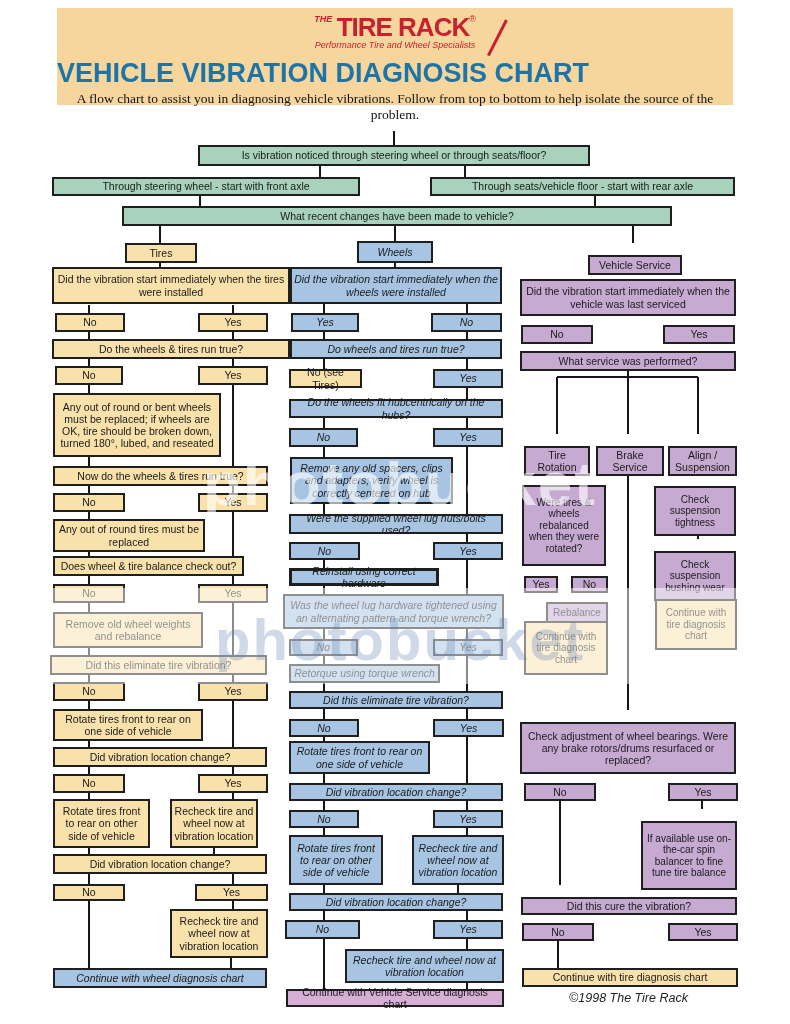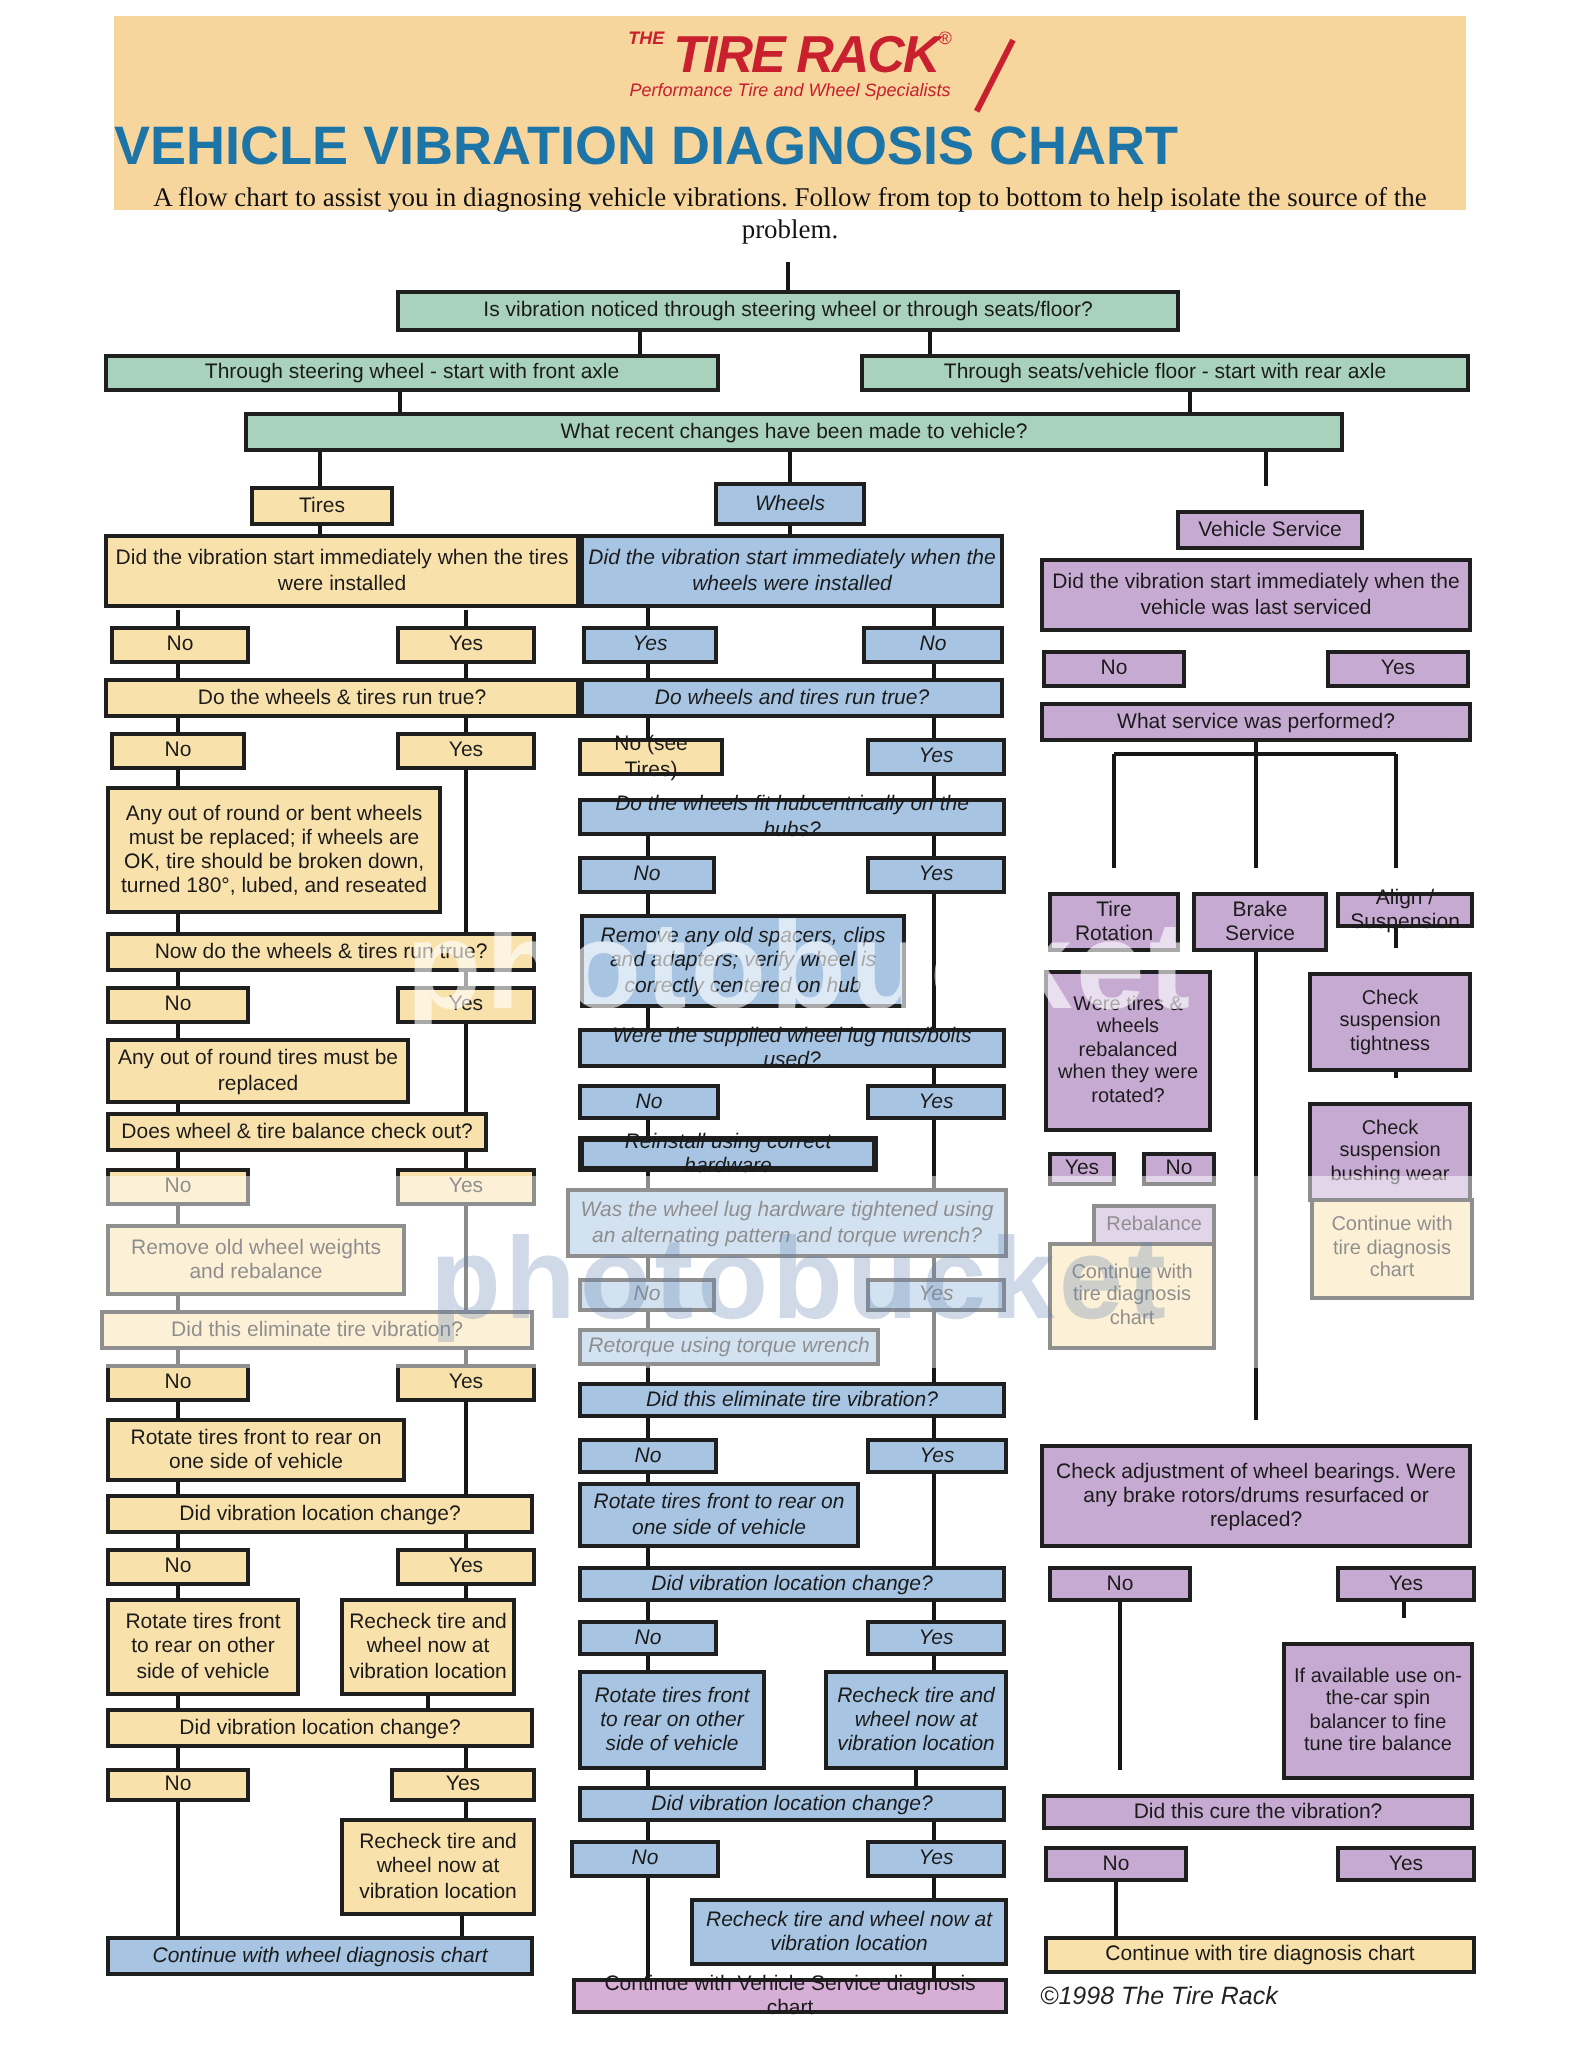--- a/index.html
+++ b/index.html
@@ -2,21 +2,21 @@
 <html><head>
 <meta charset="utf-8">
 <style>
   html,body{margin:0;padding:0;background:#fff;}
   #page{position:relative;width:790px;height:1024px;background:#fff;
         font-family:"Liberation Sans",sans-serif;overflow:hidden;}
   
   .hdr{position:absolute;left:57px;top:8px;width:676px;height:97px;background:#f7d69e;z-index:1;}
   .logo{position:absolute;left:0;right:0;top:4px;text-align:center;color:#c8202f;}
   .logo .the{font-size:9px;font-weight:bold;font-style:italic;vertical-align:14px;letter-spacing:0;}
-  .logo .main{font-size:26px;font-weight:bold;font-style:italic;letter-spacing:-1px;}
+  .logo .main{font-size:26px;font-weight:bold;letter-spacing:-1px;}
   .logo .reg{font-size:9px;vertical-align:14px;}
   .logo .tag{font-size:9px;font-style:italic;margin-top:-3px;}
   .swoosh{position:absolute;left:448px;top:12px;width:3px;height:40px;background:#c8202f;
           transform:rotate(27deg);transform-origin:top center;}
   .title{position:absolute;left:0;right:0;top:50px;text-align:left;color:#1d74a6;
          font-size:27px;font-weight:bold;letter-spacing:0px;}
   .subtitle{position:absolute;left:0;right:0;top:83px;text-align:center;color:#111;
             font-family:"Liberation Serif",serif;font-size:13.5px;}
   
   svg.connectors{position:absolute;left:0;top:0;z-index:0;}
@@ -31,21 +31,21 @@
   .pink{background:#d6aed6;}
   .thick{border-width:3px;}
   .sm{font-size:10px;}
   
   .wm{position:absolute;z-index:2;pointer-events:none;}
   .wm-text-a{left:75px;top:448px;width:650px;font-size:62px;font-weight:bold;
              color:rgba(255,255,255,0.62);letter-spacing:2px;text-align:center;}
   .wm-veil-b{left:40px;top:588px;width:712px;height:96px;background:rgba(255,255,255,0.5);}
   .wm-text-b{left:70px;top:606px;width:660px;font-size:58px;font-weight:bold;
              color:rgba(100,130,175,0.30);letter-spacing:2px;text-align:center;}
-  .copyright{position:absolute;left:520px;top:991px;width:217px;text-align:left;
+  .copyright{position:absolute;left:520px;top:991px;width:217px;text-align:center;
              font-style:italic;font-size:12.5px;color:#222;z-index:1;}
 </style>
 </head>
 <body>
 
 <div id="page">
 
   <svg class="connectors" width="790" height="1024" viewBox="0 0 790 1024">
     <path fill="none" stroke="#161616" stroke-width="2" d="
       M394 131V145 M320 166V177 M465 166V177 M200 196V206 M595 196V206
@@ -159,21 +159,21 @@
   <div class="box blue" style="left:433px;top:920px;width:70px;height:19px">Yes</div>
   <div class="box blue" style="left:345px;top:949px;width:159px;height:34px">Recheck tire and wheel now at vibration location</div>
   <div class="box pink" style="left:286px;top:989px;width:218px;height:18px">Continue with Vehicle Service diagnosis chart</div>
 
   <div class="box purple" style="left:520px;top:267px;width:216px;height:37px">Did the vibration start immediately when the vehicle was last serviced</div>
   <div class="box purple" style="left:521px;top:313px;width:72px;height:19px">No</div>
   <div class="box purple" style="left:663px;top:313px;width:72px;height:19px">Yes</div>
   <div class="box purple" style="left:520px;top:339px;width:216px;height:20px">What service was performed?</div>
   <div class="box purple" style="left:524px;top:434px;width:66px;height:30px">Tire Rotation</div>
   <div class="box purple" style="left:596px;top:434px;width:68px;height:30px">Brake Service</div>
-  <div class="box purple" style="left:668px;top:434px;width:69px;height:18px">Align / Suspension</div>
+  <div class="box purple" style="left:668px;top:434px;width:69px;height:30px">Align / Suspension</div>
   <div class="box purple sm" style="left:522px;top:473px;width:84px;height:81px">Were tires &amp; wheels rebalanced when they were rotated?</div>
   <div class="box purple" style="left:524px;top:564px;width:34px;height:17px">Yes</div>
   <div class="box purple" style="left:571px;top:564px;width:37px;height:17px">No</div>
   <div class="box purple sm" style="left:546px;top:590px;width:62px;height:22px">Rebalance</div>
   <div class="box tan sm" style="left:524px;top:621px;width:84px;height:54px">Continue with tire diagnosis chart</div>
   <div class="box purple sm" style="left:654px;top:474px;width:82px;height:50px">Check suspension tightness</div>
   <div class="box purple sm" style="left:654px;top:539px;width:82px;height:50px">Check suspension bushing wear</div>
   <div class="box tan sm" style="left:655px;top:599px;width:82px;height:51px">Continue with tire diagnosis chart</div>
   <div class="box purple" style="left:520px;top:710px;width:216px;height:52px">Check adjustment of wheel bearings. Were any brake rotors/drums resurfaced or replaced?</div>
   <div class="box purple" style="left:524px;top:771px;width:72px;height:18px">No</div>

